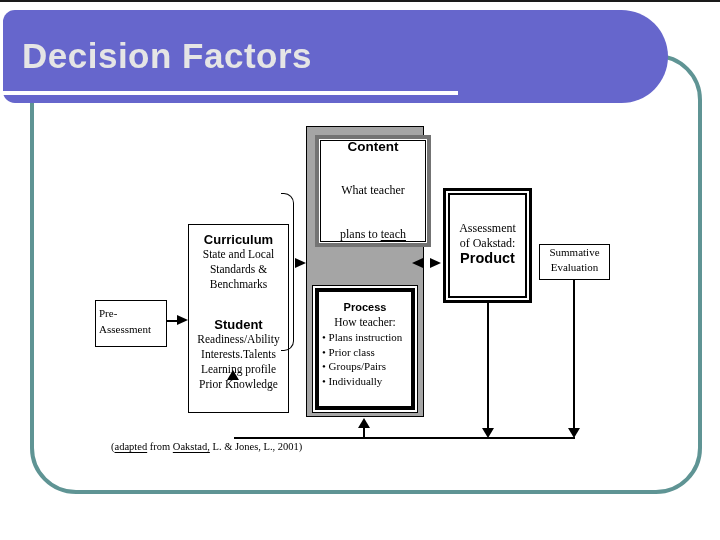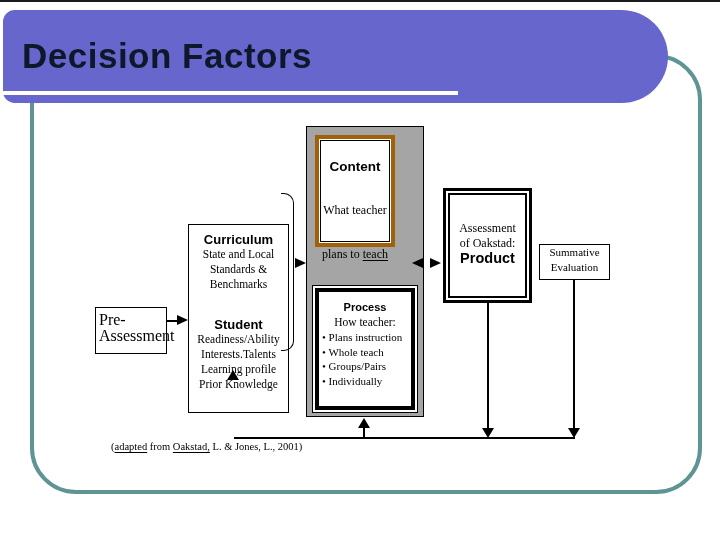--- a/index.html
+++ b/index.html
@@ -20,56 +20,55 @@
 
   
   #banner {
     left:3px; top:10px; width:665px; height:93px;
     background:var(--banner,#6666cc);
     border-radius:12px 47px 47px 12px; z-index:3;
   }
   #banner-title {
     position:absolute; left:19px; top:26px;
     font-family:"Liberation Sans", sans-serif; font-weight:bold;
-    font-size:35px; color:#0f172a; letter-spacing:0.5px;
+    font-size:35px; color:#e5e5e5; letter-spacing:0.5px;
   }
   #banner-underline { position:absolute; left:0px; top:81px; width:455px; height:4px; background:#fff; }
 
   .diagram { z-index:2; }
 
   
   .dbox { position:absolute; background:#fff; border:1px solid #000; box-sizing:border-box; }
   .ctr { text-align:center; }
   .h-sans { font-family:"Liberation Sans", sans-serif; font-weight:bold; font-size:13px; line-height:15px; }
   .t-ser { font-size:11.5px; line-height:15px; }
 
   
   #tall-box { left:188px; top:180px; width:101px; height:189px;margin-top:44px; }
   #tall-box .sec1 { padding-top:7px; }
   #tall-box .sec2 { margin-top:25px; }
 
   
-  #pre-box { left:95px; top:307px; width:72px; height:47px; padding:4px 3px; font-size:16px; line-height:16px; }
+  #pre-box { left:95px; top:300px; width:72px; height:47px; padding:4px 3px; font-size:11px; line-height:16px; }
 
   
   #bracket {
     left:281px; top:193px; width:13px; height:158px;
     border-top:1.5px solid #000; border-right:1.5px solid #000; border-bottom:1.5px solid #000;
     border-radius:0 10px 10px 0; box-sizing:border-box;
   }
 
   
   #gray-container { left:306px; top:126px; width:118px; height:291px; background:var(--container_gray,#a5a5a5); border:1px solid #000; box-sizing:border-box; }
 
   
   #content-box {
-    left:315px; top:135px; width:80px; height:112px;
-    background:#fff; border:4px solid #a16207; box-sizing:border-box;
+    left:315px; top:135px; width:116px; height:112px;
+    background:#fff; border:4px solid #737373; box-sizing:border-box;
     box-shadow: inset 0 0 0 1px #fff, inset 0 0 0 2px #000;
-    padding-top:20px;
   }
   #content-box .h-sans { font-size:13.5px; }
   #content-box .t-ser { font-size:12px; line-height:14.5px;margin-top:29px; }
 
   
   #process-box {
     left:315px; top:288px; width:100px; height:122px;
     background:#fff; border:4px solid #000; box-sizing:border-box;
     box-shadow: 0 0 0 2px #fff, 0 0 0 3px #000;
     padding-top:8px;
@@ -158,21 +157,21 @@
       <div class="h-sans">Content</div>
       <div class="t-ser">What teacher</div>
       <div class="t-ser"><span>plans to </span><span class="wavy-green">teach</span></div>
     </div>
 
     <div id="process-box" class="abs">
       <div class="h-sans ctr">Process</div>
       <div class="sub">How teacher:</div>
       <div class="bullets">
         <div>• Plans instruction</div>
-        <div>• Whole teach</div>
+        <div>• Prior class</div>
         <div>• Groups/Pairs</div>
         <div>• Individually</div>
       </div>
     </div>
 
     <div class="tri tri-left" style="left:412px; top:258px;"></div>
     <div class="tri tri-right" style="left:430px; top:258px;"></div>
 
     <div id="assess-box" class="abs ctr">
       <div class="t-ser">Assessment</div>

